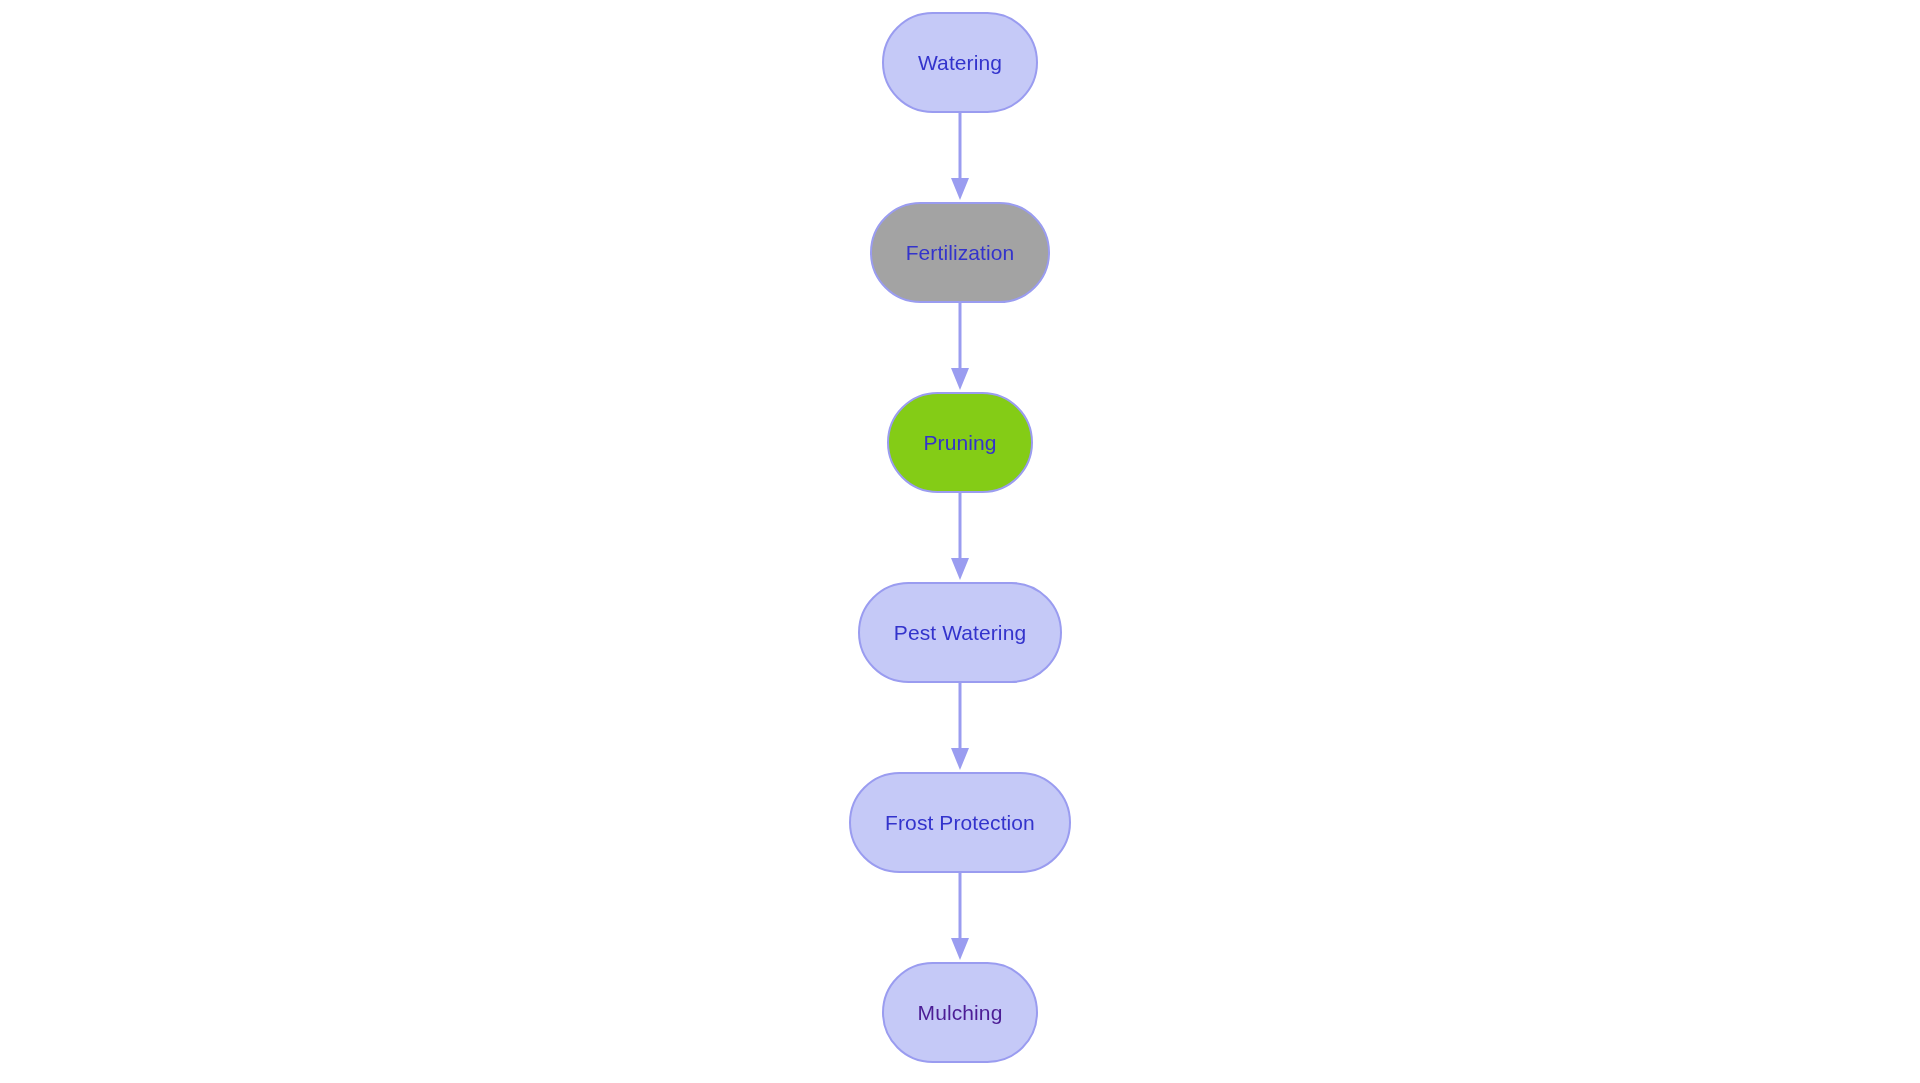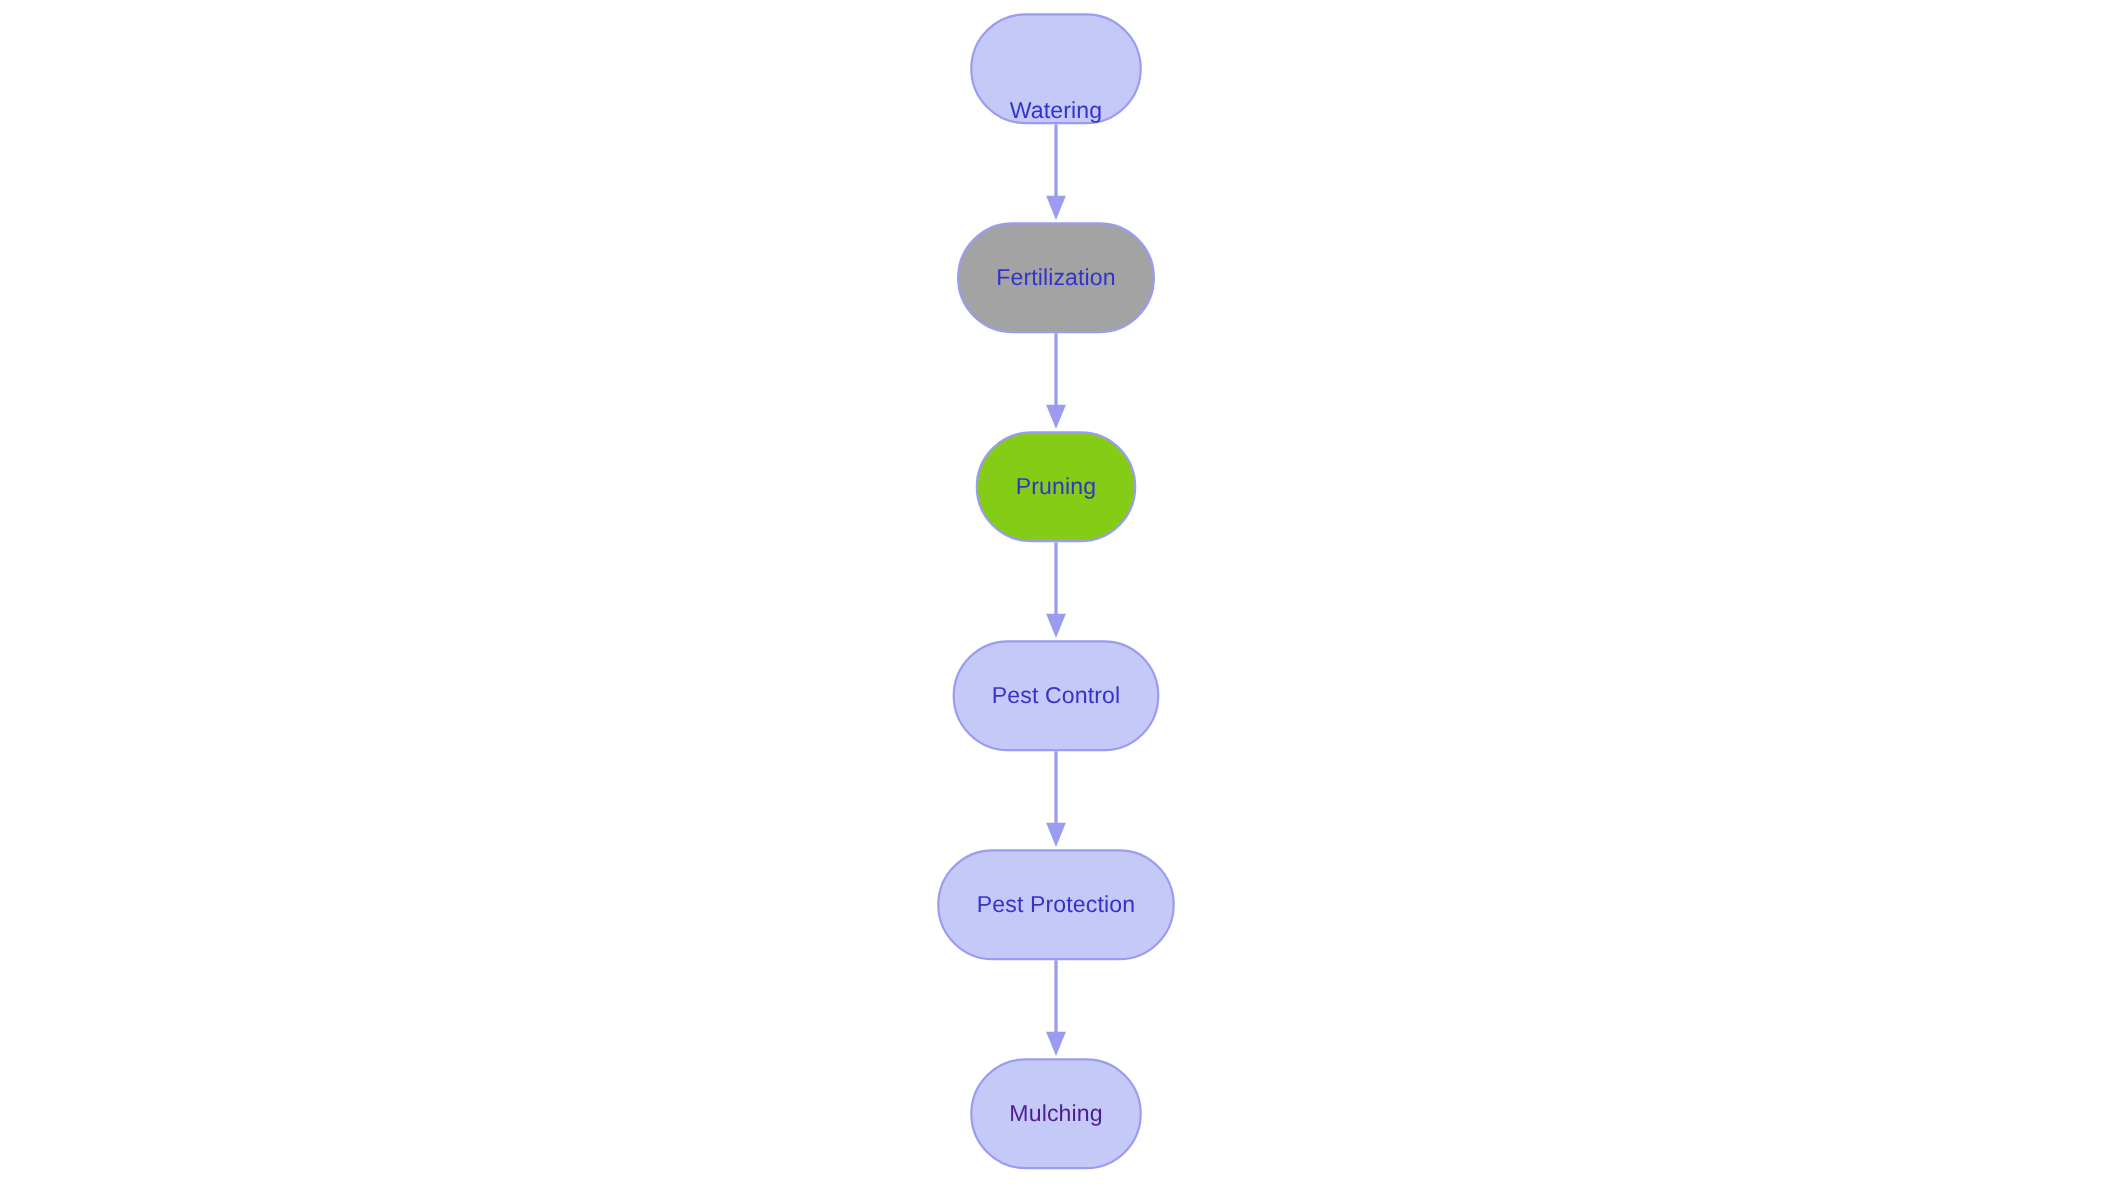--- a/index.html
+++ b/index.html
@@ -77,21 +77,21 @@
     height: 89px;
     overflow: visible;
   }
 </style>
 </head>
 <body style="background: rgb(255, 255, 255);">
 
 <div id="flow-canvas" style="background: rgb(255, 255, 255);">
   <div id="flow-column">
 
-    <div class="flow-node" style="background: rgb(197, 201, 247); border-color: rgb(154, 156, 240); align-items: flex-end;">
+    <div class="flow-node" style="background: rgb(197, 201, 247); border-color: rgb(154, 156, 240);">
       <span class="flow-node-label" style="color: rgb(51, 51, 204);">Watering</span>
     </div>
 
     <div class="flow-connector">
       <svg viewBox="0 0 24 89" xmlns="http://www.w3.org/2000/svg" aria-hidden="true">
         <line x1="12" y1="0" x2="12" y2="70" stroke="#9a9cf0" stroke-width="3"></line>
         <polygon points="12,87 3,65 21,65" fill="#9a9cf0"></polygon>
       </svg>
     </div>
 
@@ -111,32 +111,32 @@
     </div>
 
     <div class="flow-connector">
       <svg viewBox="0 0 24 89" xmlns="http://www.w3.org/2000/svg" aria-hidden="true">
         <line x1="12" y1="0" x2="12" y2="70" stroke="#9a9cf0" stroke-width="3"></line>
         <polygon points="12,87 3,65 21,65" fill="#9a9cf0"></polygon>
       </svg>
     </div>
 
     <div class="flow-node" style="background: rgb(197, 201, 247); border-color: rgb(154, 156, 240);">
-      <span class="flow-node-label" style="color: rgb(51, 51, 204);">Pest Control</span>
+      <span class="flow-node-label" style="color: rgb(51, 51, 204);">Pest Watering</span>
     </div>
 
     <div class="flow-connector">
       <svg viewBox="0 0 24 89" xmlns="http://www.w3.org/2000/svg" aria-hidden="true">
         <line x1="12" y1="0" x2="12" y2="70" stroke="#9a9cf0" stroke-width="3"></line>
         <polygon points="12,87 3,65 21,65" fill="#9a9cf0"></polygon>
       </svg>
     </div>
 
     <div class="flow-node" style="background: rgb(197, 201, 247); border-color: rgb(154, 156, 240);">
-      <span class="flow-node-label" style="color: rgb(51, 51, 204);">Pest Protection</span>
+      <span class="flow-node-label" style="color: rgb(51, 51, 204);">Frost Protection</span>
     </div>
 
     <div class="flow-connector">
       <svg viewBox="0 0 24 89" xmlns="http://www.w3.org/2000/svg" aria-hidden="true">
         <line x1="12" y1="0" x2="12" y2="70" stroke="#9a9cf0" stroke-width="3"></line>
         <polygon points="12,87 3,65 21,65" fill="#9a9cf0"></polygon>
       </svg>
     </div>
 
     <div class="flow-node" style="background: rgb(197, 201, 247); border-color: rgb(154, 156, 240);">

